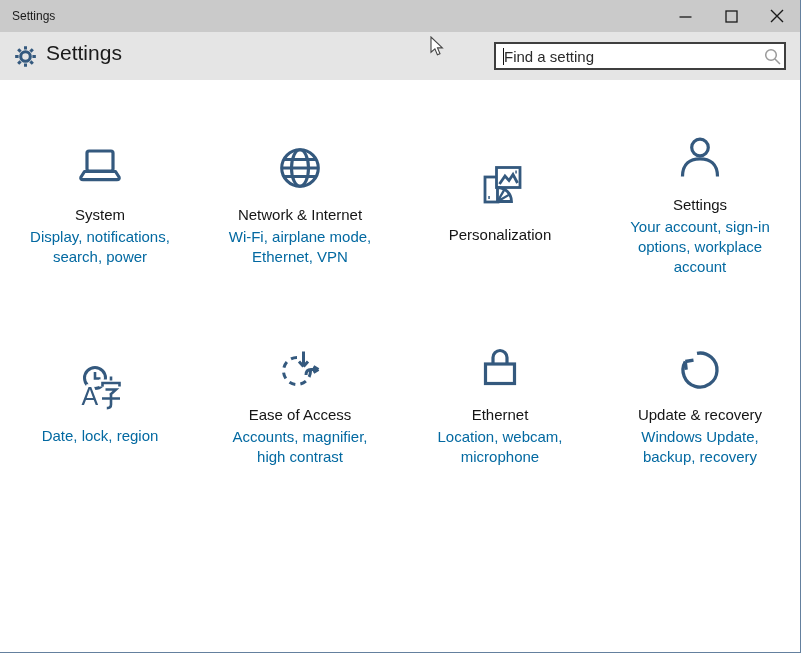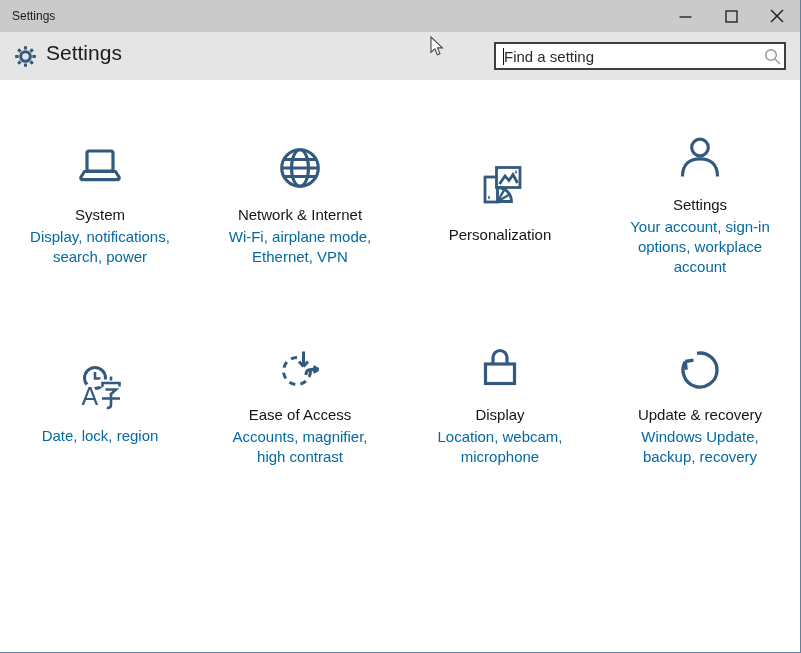--- a/index.html
+++ b/index.html
@@ -169,21 +169,21 @@
           </svg></div>
     <div class="tile-title">Ease of Access</div>
     <div class="tile-subtitle">Accounts, magnifier,
 high contrast</div>
   </div>
       <div class="tile">
     <div class="tile-icon"><svg width="48" height="48" viewBox="0 0 48 48" fill="none" stroke="#34597e" stroke-width="3.2">
             <path d="M17,20 v-6.5 a7,7 0 0 1 14,0 V20"></path>
             <rect x="9.5" y="20" width="29" height="19.5"></rect>
           </svg></div>
-    <div class="tile-title">Display</div>
+    <div class="tile-title">Ethernet</div>
     <div class="tile-subtitle">Location, webcam,
 microphone</div>
   </div>
       <div class="tile">
     <div class="tile-icon"><svg width="48" height="48" viewBox="0 0 48 48" fill="none" stroke="#34597e" stroke-width="3.3">
             <path d="M21,9.3 A17,17 0 1 1 9.3,17.5"></path>
             <path d="M9.3,17.5 L17.5,16.1 M9.3,17.5 L10.2,25.8"></path>
           </svg></div>
     <div class="tile-title">Update &amp; recovery</div>
     <div class="tile-subtitle">Windows Update,

